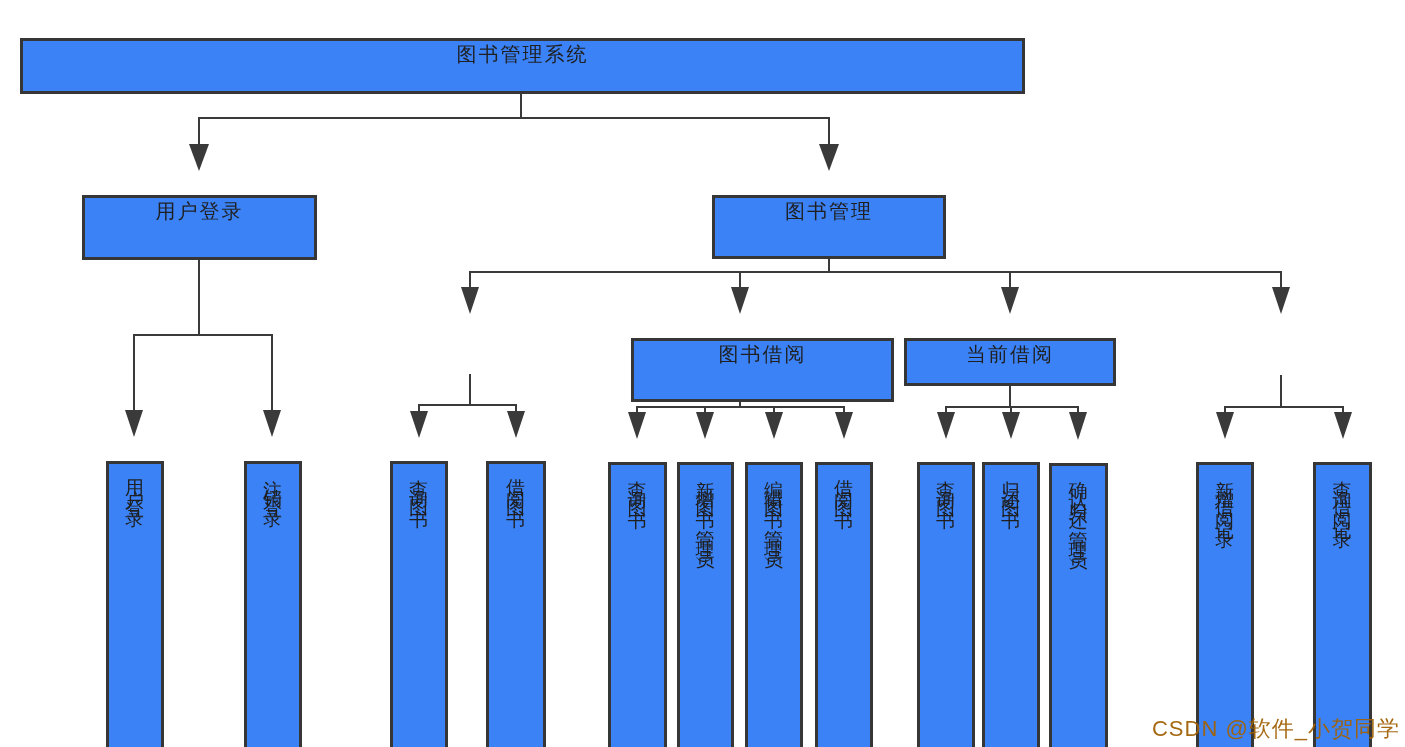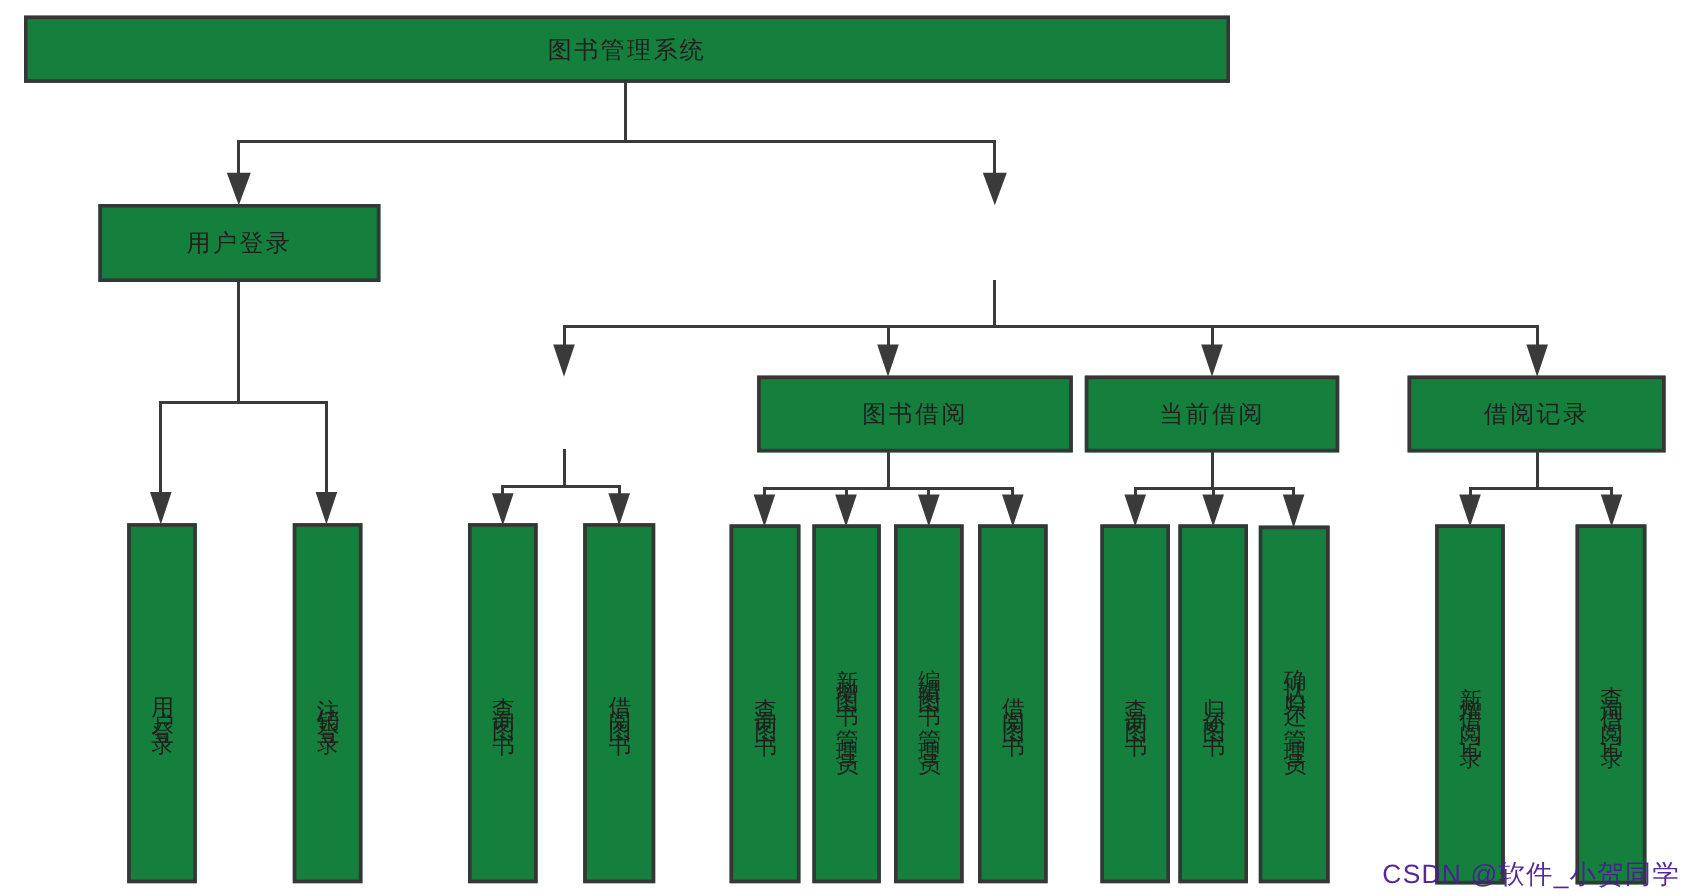--- a/index.html
+++ b/index.html
@@ -12,26 +12,26 @@
     font-family: "Liberation Sans", "DejaVu Sans", sans-serif;
   }
   .wires {
     position: absolute;
     left: 0; top: 0;
     z-index: 1;
   }
   .hbox, .vbox {
     position: absolute;
     box-sizing: border-box;
-    background: #15803d;
+    background: #3b82f6;
     border: 3px solid #363636;
     display: flex;
-    align-items: center;
     justify-content: center;
     z-index: 2;
+    margin-top: 25px;
   }
   .hbox span {
     font-size: 20px;
     color: #1f1f1f;
     letter-spacing: 2px;
     white-space: nowrap;
   }
   .vbox span {
     writing-mode: vertical-rl;
     text-orientation: mixed;
@@ -40,21 +40,21 @@
     line-height: 1;
     color: #1f1f1f;
   }
   .watermark {
     position: absolute;
     top: 714px;
     right: 5px;
     z-index: 4;
     font-size: 22px;
     letter-spacing: 1px;
-    color: #4c1d95;
+    color: #a16207;
     opacity: 0.95;
     white-space: nowrap;
   }
 </style>
 </head>
 <body>
 
 <div class="stage">
 
   <svg class="wires" width="1405" height="747" viewBox="0 0 1405 747">
@@ -121,29 +121,29 @@
     </g>
   </svg>
 
   <div class="hbox" style="left:20px;top:13px;width:1005px;height:56px">
     <span>图书管理系统</span>
   </div>
 
   <div class="hbox" style="left:82px;top:170px;width:235px;height:65px">
     <span>用户登录</span>
   </div>
+  <div class="hbox" style="left:712px;top:170px;width:234px;height:64px">
+    <span>图书管理</span>
+  </div>
 
   <div class="hbox" style="left:631px;top:313px;width:263px;height:64px">
     <span>图书借阅</span>
   </div>
-  <div class="hbox" style="left:904px;top:313px;width:212px;height:64px">
+  <div class="hbox" style="left:904px;top:313px;width:212px;height:48px">
     <span>当前借阅</span>
-  </div>
-  <div class="hbox" style="left:1173px;top:313px;width:215px;height:64px">
-    <span>借阅记录</span>
   </div>
 
   <div class="vbox" style="left:106px;top:436px;width:58px;height:300px">
     <span>用户登录</span>
   </div>
   <div class="vbox" style="left:244px;top:436px;width:58px;height:300px">
     <span>注销登录</span>
   </div>
 
   <div class="vbox" style="left:390px;top:436px;width:58px;height:300px">

